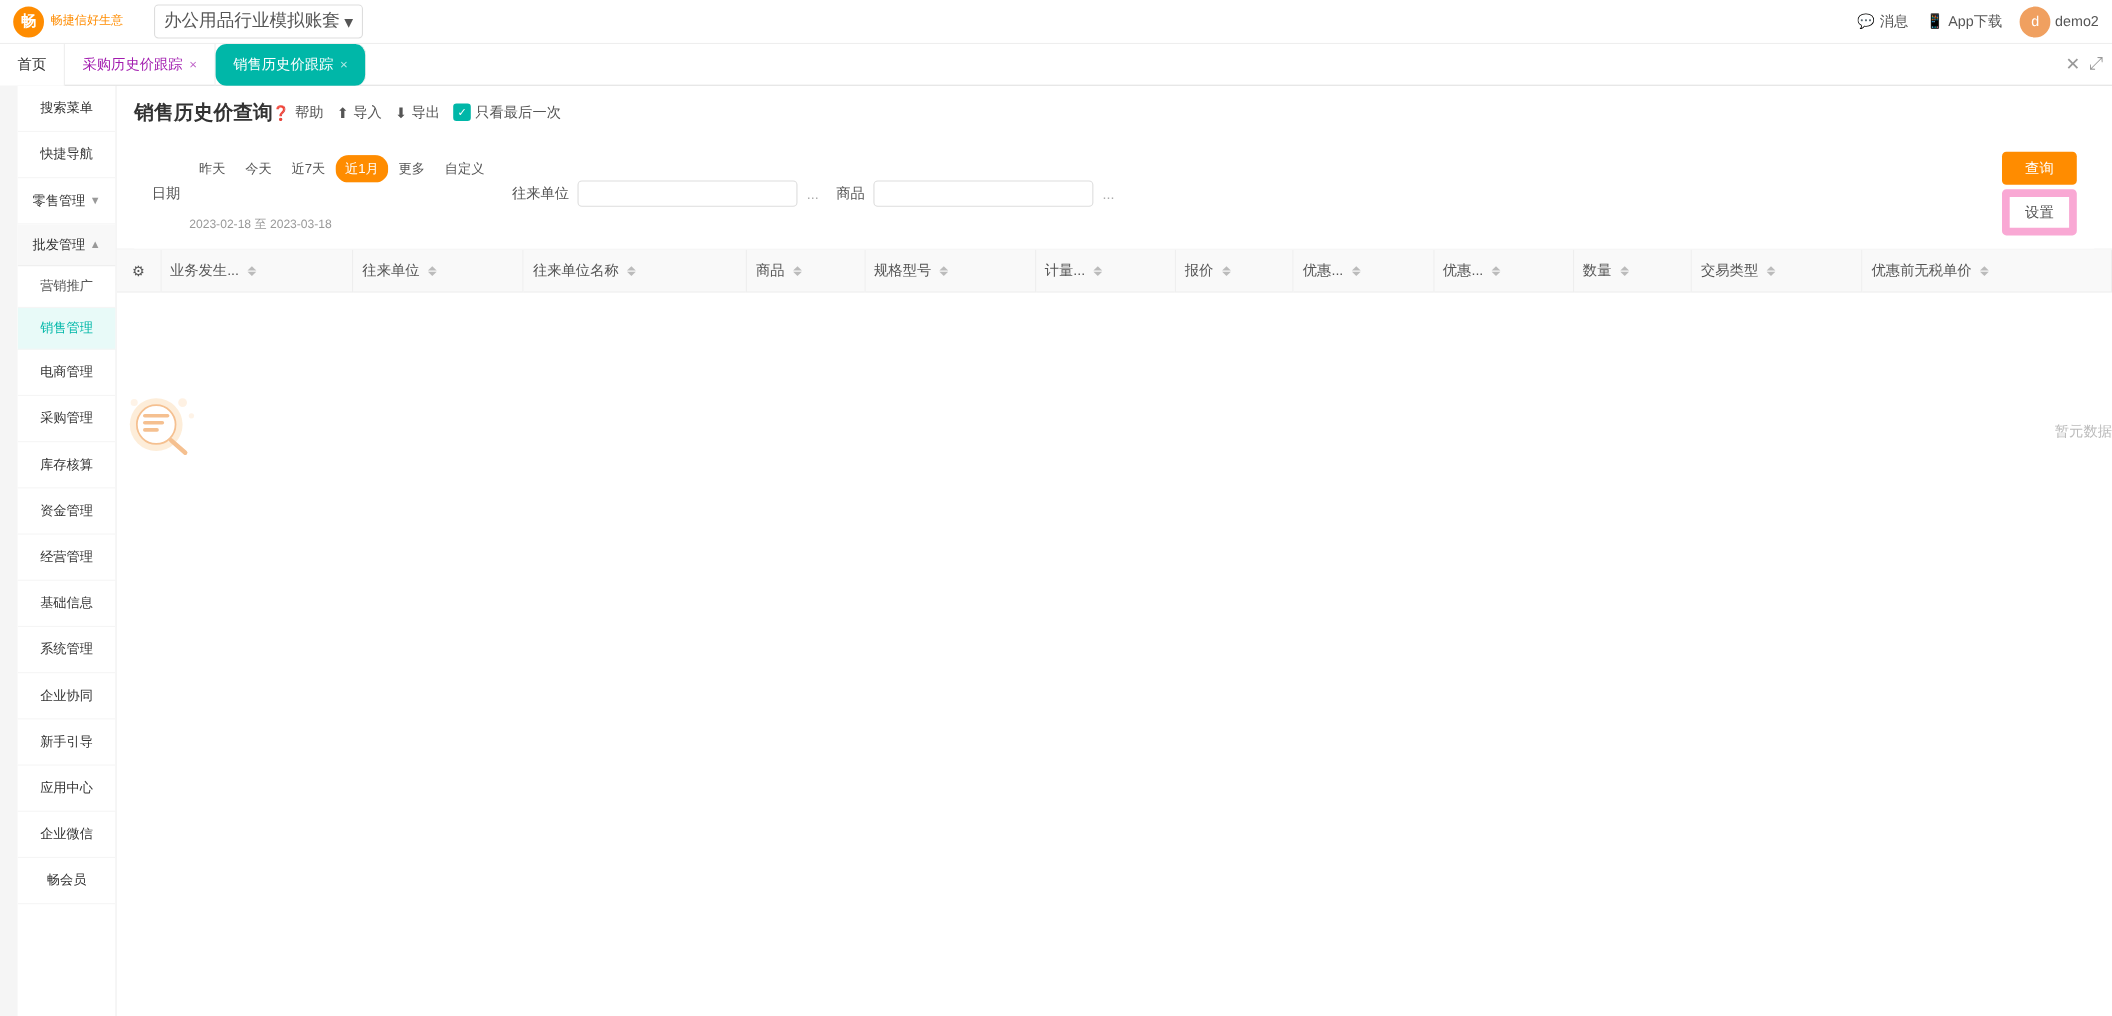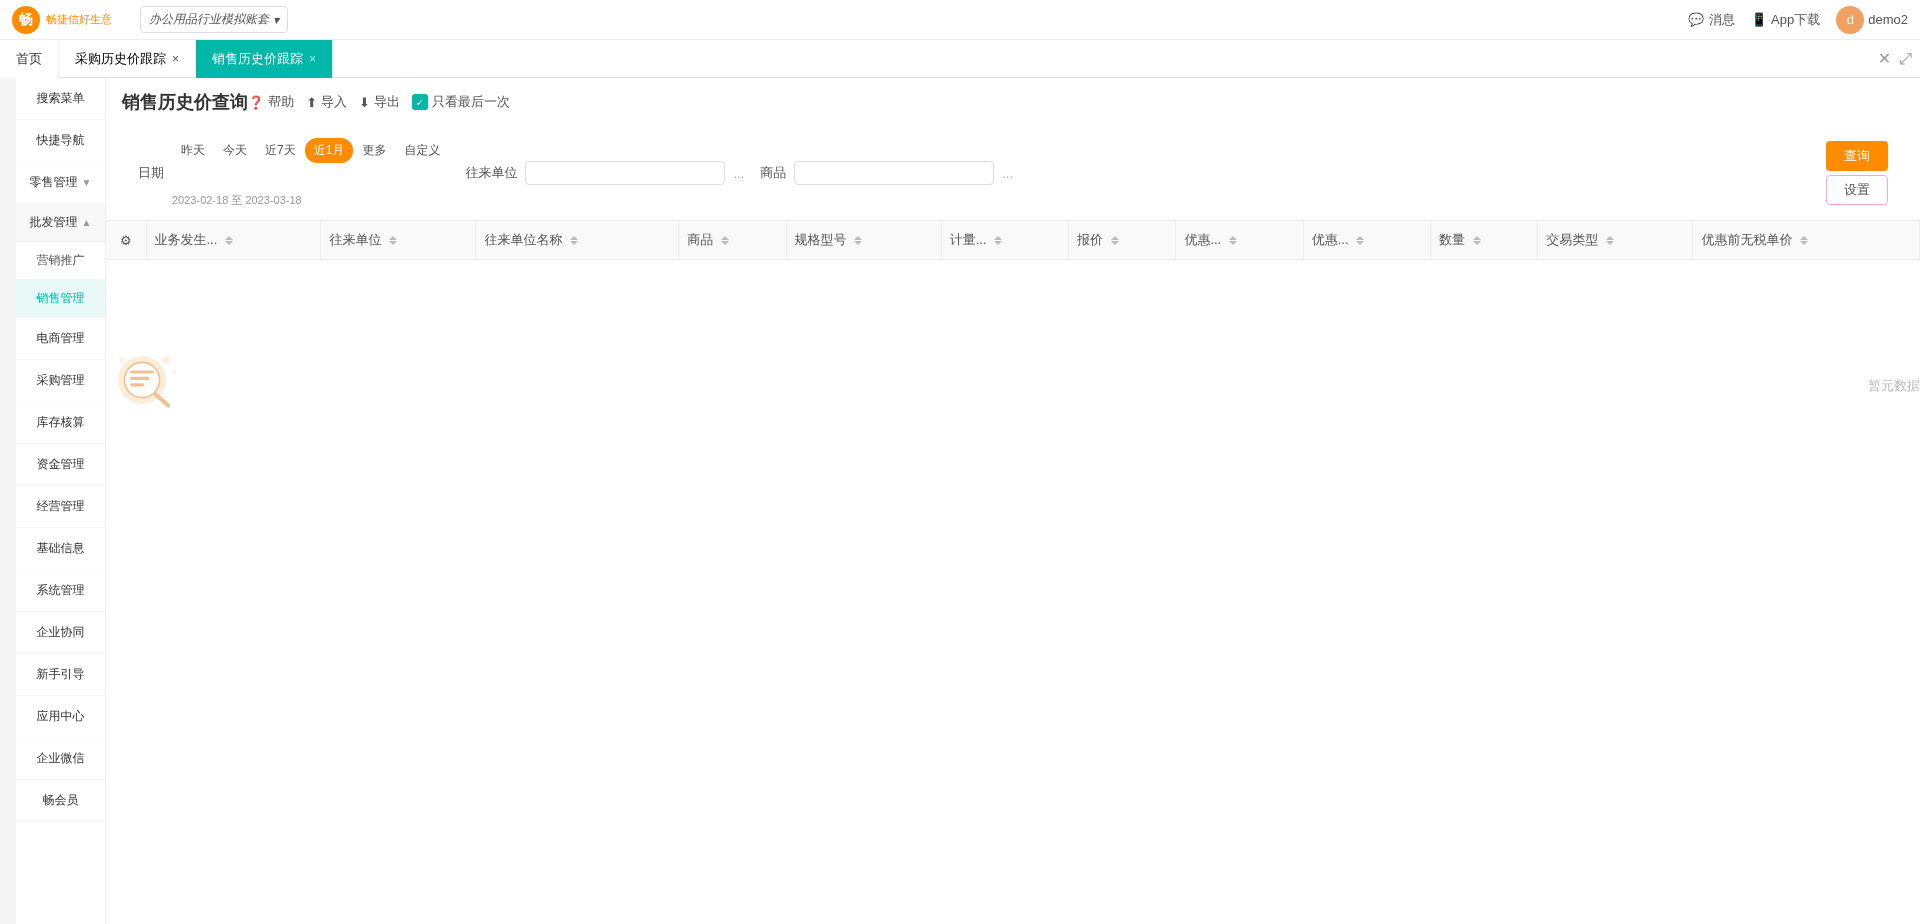--- a/index.html
+++ b/index.html
@@ -44,24 +44,23 @@
       line-height: 1.3;
     }
     .app-selector {
       display: flex;
       align-items: center;
       gap: 4px;
       padding: 4px 8px;
       border: 1px solid #ddd;
       border-radius: 4px;
       cursor: pointer;
-      font-size: 12px;
+      font-size: 16px;
       color: #555;
       margin-left: 20px;
-      font-style: italic;
     }
     .top-header-right {
       display: flex;
       align-items: center;
       gap: 16px;
       font-size: 13px;
       color: #555;
     }
     .header-btn {
       display: flex;
@@ -90,28 +89,29 @@
       border-bottom: 1px solid #e0e0e0;
       flex-shrink: 0;
     }
     .tab-item {
       height: 38px;
       display: flex;
       align-items: center;
       padding: 0 16px;
       cursor: pointer;
       font-size: 13px;
-      color: #000000;
+      color: #a21caf;
       border-right: 1px solid #eee;
       gap: 6px;
       white-space: nowrap;
     }
     .tab-item.active {
       background: #00b7a8;
       color: white;
+      border-radius: 10px;
     }
     .tab-item.home {
       background: #fff;
       color: #333;
     }
     .tab-close {
       font-size: 12px;
       color: inherit;
       opacity: 0.7;
       cursor: pointer;
@@ -309,21 +309,21 @@
       color: white;
       border: none;
       border-radius: 4px;
       padding: 6px 18px;
       font-size: 13px;
       cursor: pointer;
     }
     .btn-settings {
       background: #fff;
       color: #555;
-      border: 1px solid #f9a8d4;
+      border: 7px solid #f9a8d4;
       border-radius: 4px;
       padding: 5px 14px;
       font-size: 13px;
       cursor: pointer;
     }
     .filter-actions {
       display: flex;
       flex-direction: column;
       gap: 4px;
       margin-left: auto;

